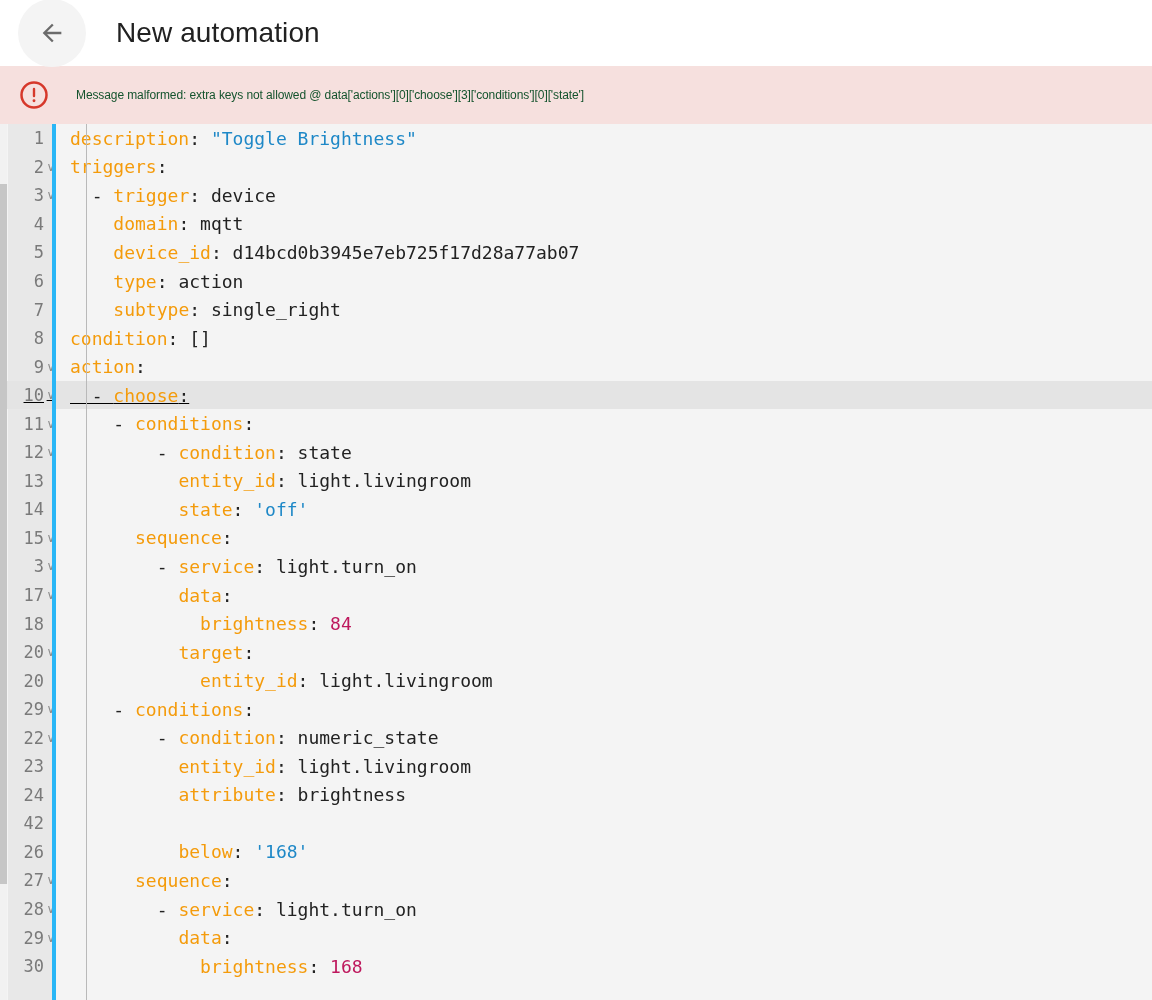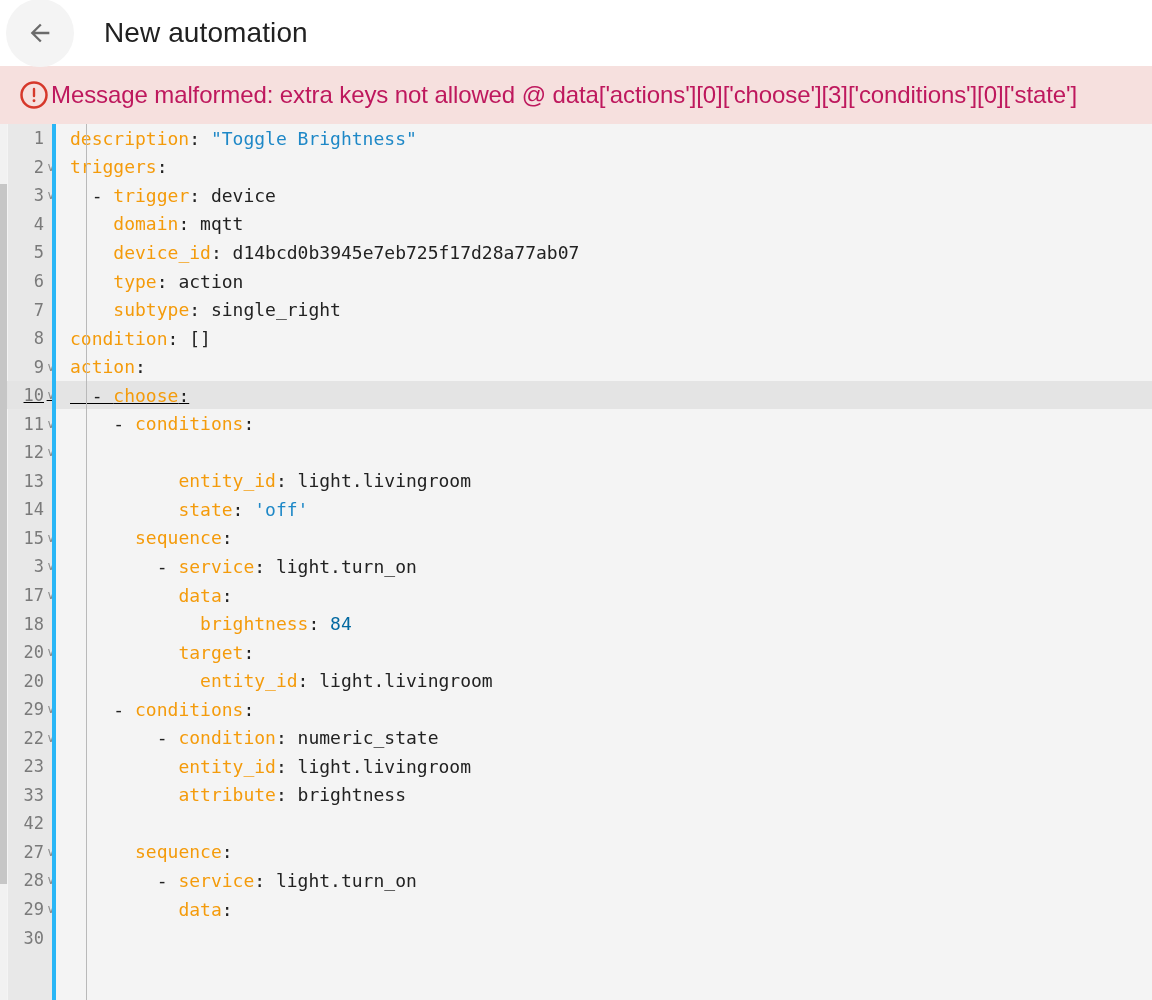--- a/index.html
+++ b/index.html
@@ -25,21 +25,21 @@
     flex-direction: column;
   }
 
   
   .app-header {
     height: 66px;
     min-height: 66px;
     background: #ffffff;
     display: flex;
     align-items: center;
-    padding-left: 8px;
+    padding-left: 20px;
     box-sizing: border-box;
     position: relative;
     z-index: 3;
   }
   .back-button {
     width: 68px;
     height: 68px;
     border-radius: 50%;
     background: #f4f4f4;
     border: none;
@@ -75,23 +75,23 @@
     z-index: 2;
   }
   .error-icon {
     width: 30px;
     height: 30px;
     flex: 0 0 auto;
     display: block;
     margin-left: 3px;
   }
   .error-text {
-    font-size: 24px;
-    color: #be185d;
-    margin-left: 2px;
+    font-size: 12px;
+    color: #14532d;
+    margin-left: 27px;
     white-space: nowrap;
     letter-spacing: -0.1px;
     line-height: 1;
   }
 
   
   .editor {
     flex: 1 1 auto;
     position: relative;
     background: #f4f4f4;
@@ -205,21 +205,21 @@
     z-index: 2;
     white-space: pre;
     font-size: 18px;
     letter-spacing: 0px;
     color: #222222;
   }
 
   
   .tok-key   { color: #f49b0b; }
   .tok-str   { color: #1e88c7; }
-  .tok-num   { color: #0369a1; }
+  .tok-num   { color: #be185d; }
   .tok-plain { color: #222222; }
   .tok-punc  { color: #222222; }
 </style>
 </head>
 <body>
 
 <div id="app">
 
   <div class="app-header">
     <button class="back-button" aria-label="back">
@@ -254,36 +254,37 @@
           <div class="code-line"><span class="ln">2</span><span class="fold">∨</span><span class="code-text"><span class="tok-key">triggers</span><span class="tok-punc">:</span></span></div>
           <div class="code-line"><span class="ln">3</span><span class="fold">∨</span><span class="code-text"><span class="tok-plain">  - </span><span class="tok-key">trigger</span><span class="tok-punc">: </span><span class="tok-plain">device</span></span></div>
           <div class="code-line"><span class="ln">4</span><span class="fold empty"></span><span class="code-text"><span class="tok-plain">    </span><span class="tok-key">domain</span><span class="tok-punc">: </span><span class="tok-plain">mqtt</span></span></div>
           <div class="code-line"><span class="ln">5</span><span class="fold empty"></span><span class="code-text"><span class="tok-plain">    </span><span class="tok-key">device_id</span><span class="tok-punc">: </span><span class="tok-plain">d14bcd0b3945e7eb725f17d28a77ab07</span></span></div>
           <div class="code-line"><span class="ln">6</span><span class="fold empty"></span><span class="code-text"><span class="tok-plain">    </span><span class="tok-key">type</span><span class="tok-punc">: </span><span class="tok-plain">action</span></span></div>
           <div class="code-line"><span class="ln">7</span><span class="fold empty"></span><span class="code-text"><span class="tok-plain">    </span><span class="tok-key">subtype</span><span class="tok-punc">: </span><span class="tok-plain">single_right</span></span></div>
           <div class="code-line"><span class="ln">8</span><span class="fold empty"></span><span class="code-text"><span class="tok-key">condition</span><span class="tok-punc">: </span><span class="tok-plain">[]</span></span></div>
           <div class="code-line"><span class="ln">9</span><span class="fold">∨</span><span class="code-text"><span class="tok-key">action</span><span class="tok-punc">:</span></span></div>
           <div class="code-line active"><span class="ln">10</span><span class="fold">∨</span><span class="code-text"><span class="tok-plain">  - </span><span class="tok-key">choose</span><span class="tok-punc">:</span></span></div>
           <div class="code-line"><span class="ln">11</span><span class="fold">∨</span><span class="code-text"><span class="tok-plain">    - </span><span class="tok-key">conditions</span><span class="tok-punc">:</span></span></div>
-          <div class="code-line"><span class="ln">12</span><span class="fold">∨</span></div>
+          <div class="code-line"><span class="ln">12</span><span class="fold">∨</span><span class="code-text"><span class="tok-plain">        - </span><span class="tok-key">condition</span><span class="tok-punc">: </span><span class="tok-plain">state</span></span></div>
           <div class="code-line"><span class="ln">13</span><span class="fold empty"></span><span class="code-text"><span class="tok-plain">          </span><span class="tok-key">entity_id</span><span class="tok-punc">: </span><span class="tok-plain">light.livingroom</span></span></div>
           <div class="code-line"><span class="ln">14</span><span class="fold empty"></span><span class="code-text"><span class="tok-plain">          </span><span class="tok-key">state</span><span class="tok-punc">: </span><span class="tok-str">'off'</span></span></div>
           <div class="code-line"><span class="ln">15</span><span class="fold">∨</span><span class="code-text"><span class="tok-plain">      </span><span class="tok-key">sequence</span><span class="tok-punc">:</span></span></div>
           <div class="code-line"><span class="ln">3</span><span class="fold">∨</span><span class="code-text"><span class="tok-plain">        - </span><span class="tok-key">service</span><span class="tok-punc">: </span><span class="tok-plain">light.turn_on</span></span></div>
           <div class="code-line"><span class="ln">17</span><span class="fold">∨</span><span class="code-text"><span class="tok-plain">          </span><span class="tok-key">data</span><span class="tok-punc">:</span></span></div>
           <div class="code-line"><span class="ln">18</span><span class="fold empty"></span><span class="code-text"><span class="tok-plain">            </span><span class="tok-key">brightness</span><span class="tok-punc">: </span><span class="tok-num">84</span></span></div>
           <div class="code-line"><span class="ln">20</span><span class="fold">∨</span><span class="code-text"><span class="tok-plain">          </span><span class="tok-key">target</span><span class="tok-punc">:</span></span></div>
           <div class="code-line"><span class="ln">20</span><span class="fold empty"></span><span class="code-text"><span class="tok-plain">            </span><span class="tok-key">entity_id</span><span class="tok-punc">: </span><span class="tok-plain">light.livingroom</span></span></div>
           <div class="code-line"><span class="ln">29</span><span class="fold">∨</span><span class="code-text"><span class="tok-plain">    - </span><span class="tok-key">conditions</span><span class="tok-punc">:</span></span></div>
           <div class="code-line"><span class="ln">22</span><span class="fold">∨</span><span class="code-text"><span class="tok-plain">        - </span><span class="tok-key">condition</span><span class="tok-punc">: </span><span class="tok-plain">numeric_state</span></span></div>
           <div class="code-line"><span class="ln">23</span><span class="fold empty"></span><span class="code-text"><span class="tok-plain">          </span><span class="tok-key">entity_id</span><span class="tok-punc">: </span><span class="tok-plain">light.livingroom</span></span></div>
-          <div class="code-line"><span class="ln">33</span><span class="fold empty"></span><span class="code-text"><span class="tok-plain">          </span><span class="tok-key">attribute</span><span class="tok-punc">: </span><span class="tok-plain">brightness</span></span></div>
+          <div class="code-line"><span class="ln">24</span><span class="fold empty"></span><span class="code-text"><span class="tok-plain">          </span><span class="tok-key">attribute</span><span class="tok-punc">: </span><span class="tok-plain">brightness</span></span></div>
           <div class="code-line"><span class="ln">42</span><span class="fold empty"></span></div>
+          <div class="code-line"><span class="ln">26</span><span class="fold empty"></span><span class="code-text"><span class="tok-plain">          </span><span class="tok-key">below</span><span class="tok-punc">: </span><span class="tok-str">'168'</span></span></div>
           <div class="code-line"><span class="ln">27</span><span class="fold">∨</span><span class="code-text"><span class="tok-plain">      </span><span class="tok-key">sequence</span><span class="tok-punc">:</span></span></div>
           <div class="code-line"><span class="ln">28</span><span class="fold">∨</span><span class="code-text"><span class="tok-plain">        - </span><span class="tok-key">service</span><span class="tok-punc">: </span><span class="tok-plain">light.turn_on</span></span></div>
           <div class="code-line"><span class="ln">29</span><span class="fold">∨</span><span class="code-text"><span class="tok-plain">          </span><span class="tok-key">data</span><span class="tok-punc">:</span></span></div>
-          <div class="code-line"><span class="ln">30</span><span class="fold empty"></span></div>
+          <div class="code-line"><span class="ln">30</span><span class="fold empty"></span><span class="code-text"><span class="tok-plain">            </span><span class="tok-key">brightness</span><span class="tok-punc">: </span><span class="tok-num">168</span></span></div>
         </div>
     </div>
 
   </div>
 
 </div>
 
 </body></html>

